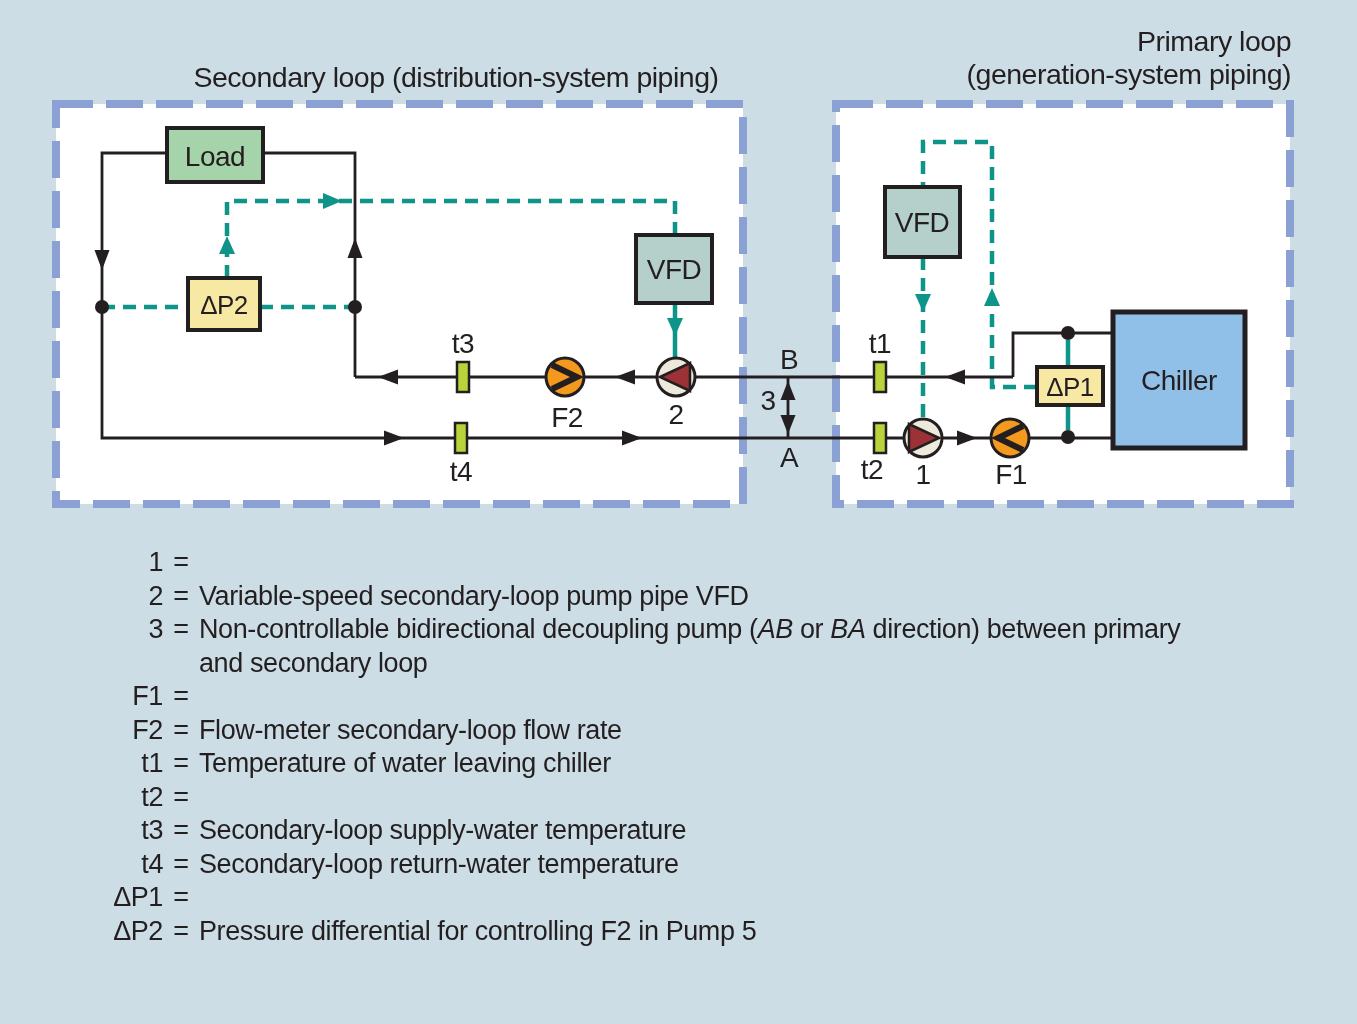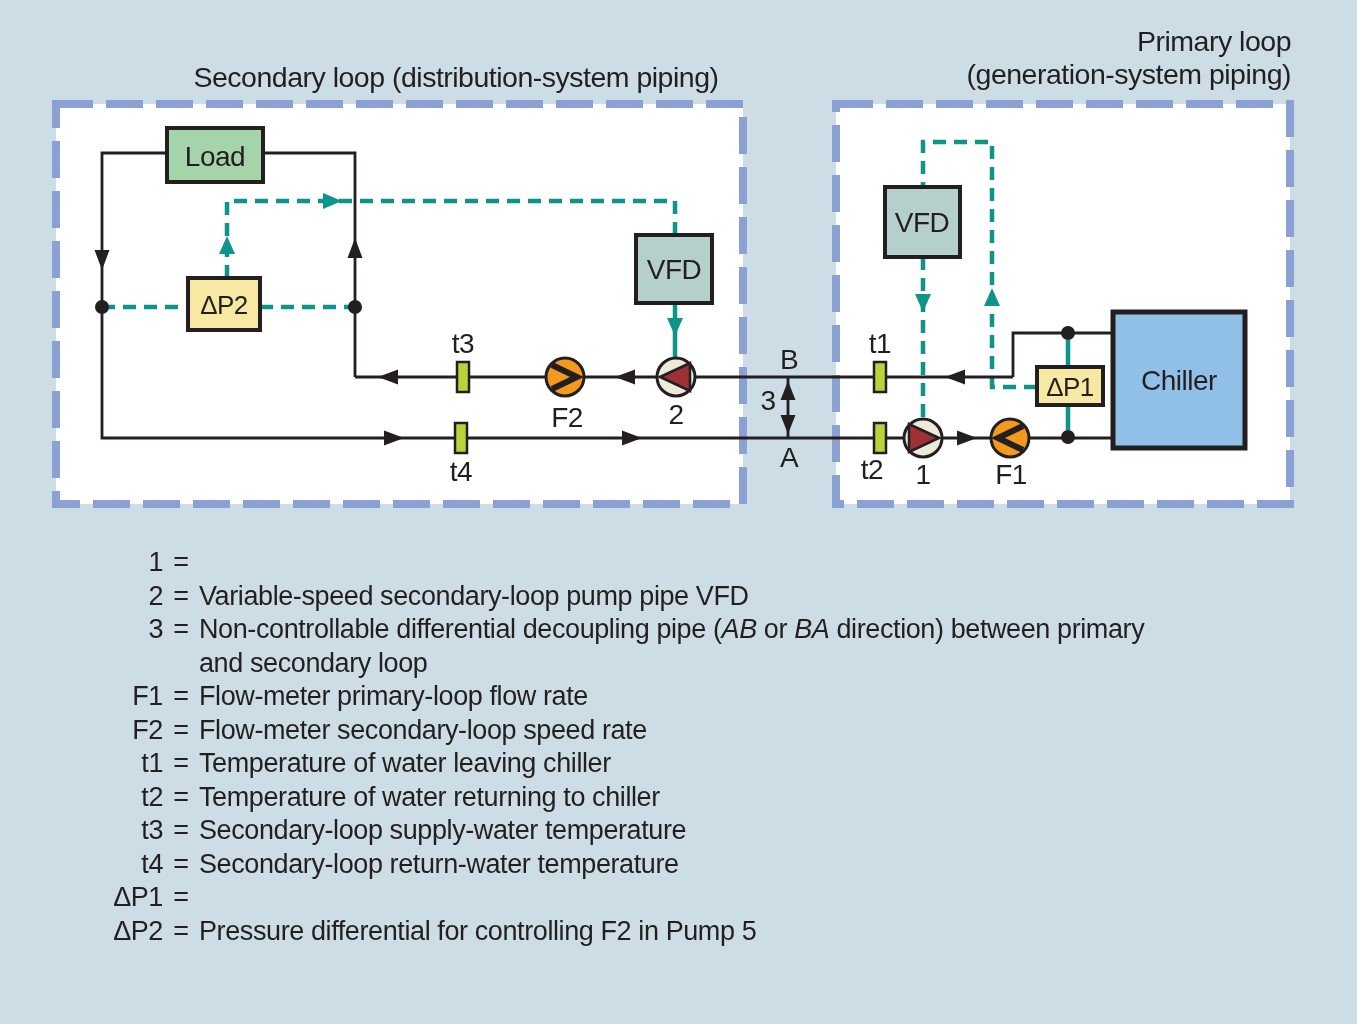--- a/index.html
+++ b/index.html
@@ -159,41 +159,39 @@
         <div class="legend-def"><br></div>
       </div>
       <div class="legend-row">
         <div class="legend-label">2</div>
         <div class="legend-eq">=</div>
         <div class="legend-def"><span>Variable-speed secondary-loop pump pipe VFD</span></div>
       </div>
       <div class="legend-row">
         <div class="legend-label">3</div>
         <div class="legend-eq">=</div>
-        <div class="legend-def"><span>Non-controllable differential decoupling pipe (</span><em>AB</em><span> or </span><em>BA</em><span> direction) between primary</span><br><span>and secondary loop</span></div>
+        <div class="legend-def"><span>Non-controllable bidirectional decoupling pump (</span><em>AB</em><span> or </span><em>BA</em><span> direction) between primary</span><br><span>and secondary loop</span></div>
       </div>
       <div class="legend-row">
         <div class="legend-label">F1</div>
         <div class="legend-eq">=</div>
-        <div class="legend-def"><span>Flow-meter primary-loop flow rate</span></div>
       </div>
       <div class="legend-row">
         <div class="legend-label">F2</div>
         <div class="legend-eq">=</div>
-        <div class="legend-def"><span>Flow-meter secondary-loop speed rate</span></div>
+        <div class="legend-def"><span>Flow-meter secondary-loop flow rate</span></div>
       </div>
       <div class="legend-row">
         <div class="legend-label">t1</div>
         <div class="legend-eq">=</div>
         <div class="legend-def"><span>Temperature of water leaving chiller</span></div>
       </div>
       <div class="legend-row">
         <div class="legend-label">t2</div>
         <div class="legend-eq">=</div>
-        <div class="legend-def"><span>Temperature of water returning to chiller</span></div>
       </div>
       <div class="legend-row">
         <div class="legend-label">t3</div>
         <div class="legend-eq">=</div>
         <div class="legend-def"><span>Secondary-loop supply-water temperature</span></div>
       </div>
       <div class="legend-row">
         <div class="legend-label">t4</div>
         <div class="legend-eq">=</div>
         <div class="legend-def"><span>Secondary-loop return-water temperature</span></div>

